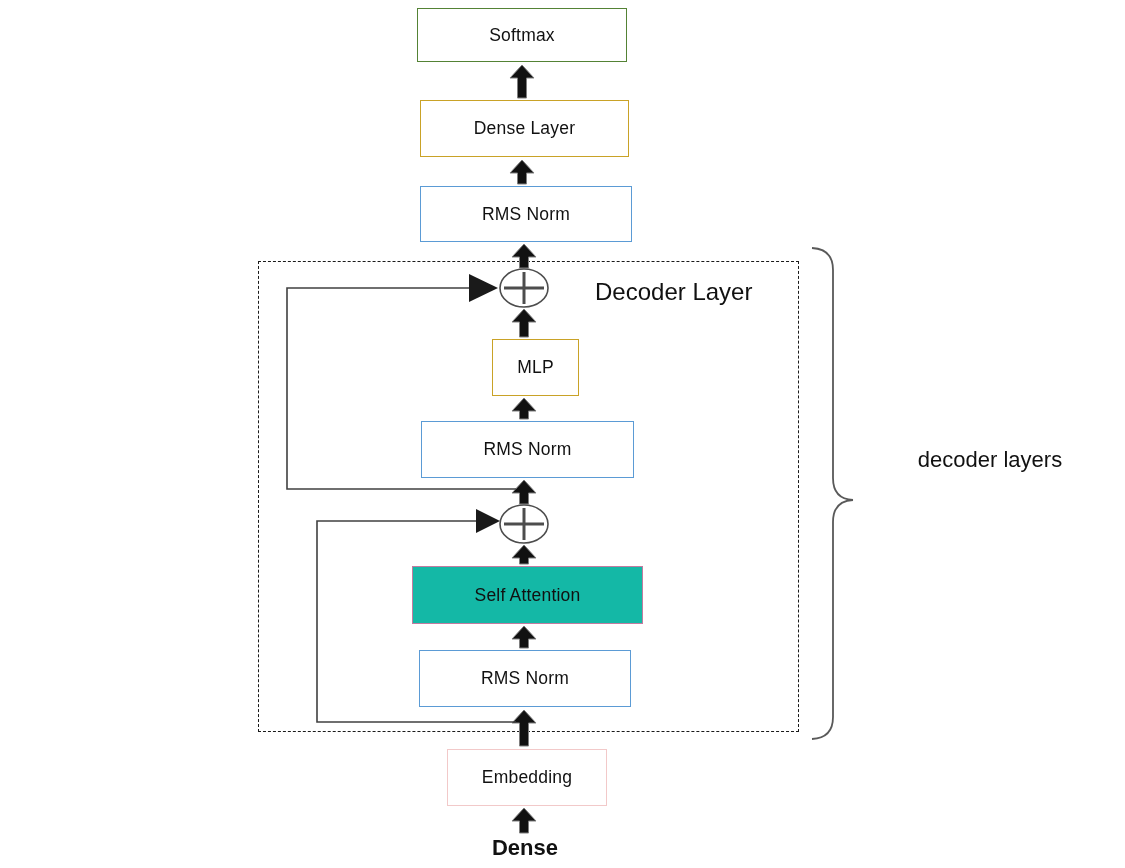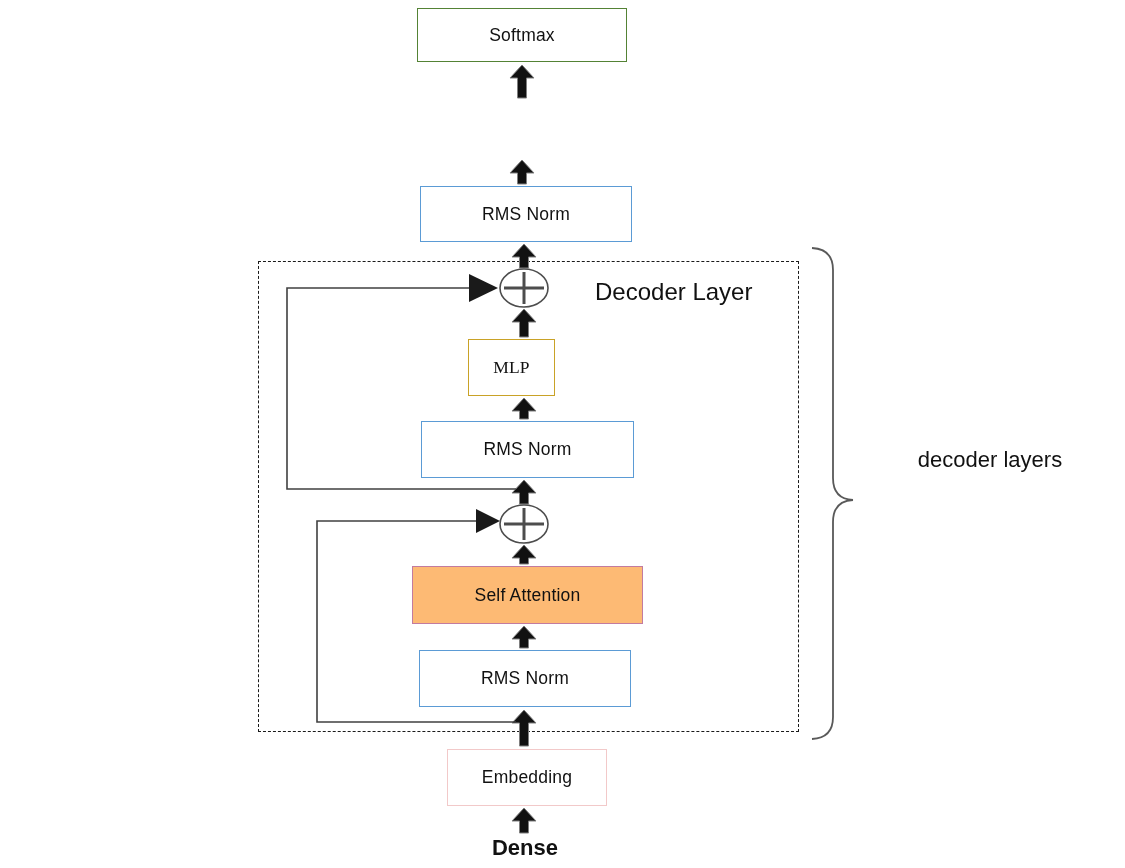--- a/index.html
+++ b/index.html
@@ -21,23 +21,23 @@
     justify-content: center;
     font-size: 17.5px;
     letter-spacing: 0.2px;
     color: #111111;
     box-sizing: border-box;
     z-index: 2;
   }
   .b-softmax   { left: 417px; top:   8px; width: 210px; height: 54px; border-color: #548235; }
   .b-dense     { left: 420px; top: 100px; width: 209px; height: 57px; border-color: #C9A227; }
   .b-rms-top   { left: 420px; top: 186px; width: 212px; height: 56px; border-color: #5B9BD5; }
-  .b-mlp       { left: 468px; top: 339px; width:  87px; height: 57px; border-color: #C9A227; font-family: Liberation Serif, serif; }
+  .b-mlp       { left: 492px; top: 339px; width:  87px; height: 57px; border-color: #C9A227; }
   .b-rms-mid   { left: 421px; top: 421px; width: 213px; height: 57px; border-color: #5B9BD5; }
-  .b-selfattn  { left: 412px; top: 566px; width: 231px; height: 58px; border-color: #C27BA0; background: #fdba74; }
+  .b-selfattn  { left: 412px; top: 566px; width: 231px; height: 58px; border-color: #C27BA0; background: #14b8a6; }
   .b-rms-bot   { left: 419px; top: 650px; width: 212px; height: 57px; border-color: #5B9BD5; }
   .b-embedding { left: 447px; top: 749px; width: 160px; height: 57px; border-color: #F2C9C9; }
 
   .dashed-group {
     position: absolute;
     left: 258px; top: 261px; width: 541px; height: 471px;
     border: 1.7px dashed #1a1a1a;
     box-sizing: border-box;
     z-index: 1;
     background: transparent;
@@ -76,20 +76,21 @@
   }
 </style>
 </head>
 <body>
 
 <div class="canvas">
 
   <div class="dashed-group"></div>
 
   <div class="box b-softmax">Softmax</div>
+  <div class="box b-dense">Dense Layer</div>
   <div class="box b-rms-top">RMS Norm</div>
   <div class="box b-mlp">MLP</div>
   <div class="box b-rms-mid">RMS Norm</div>
   <div class="box b-selfattn">Self Attention</div>
   <div class="box b-rms-bot">RMS Norm</div>
   <div class="box b-embedding">Embedding</div>
 
   <div class="decoder-label">Decoder Layer</div>
   <div class="brace-label">
     <div>decoder layers</div>

